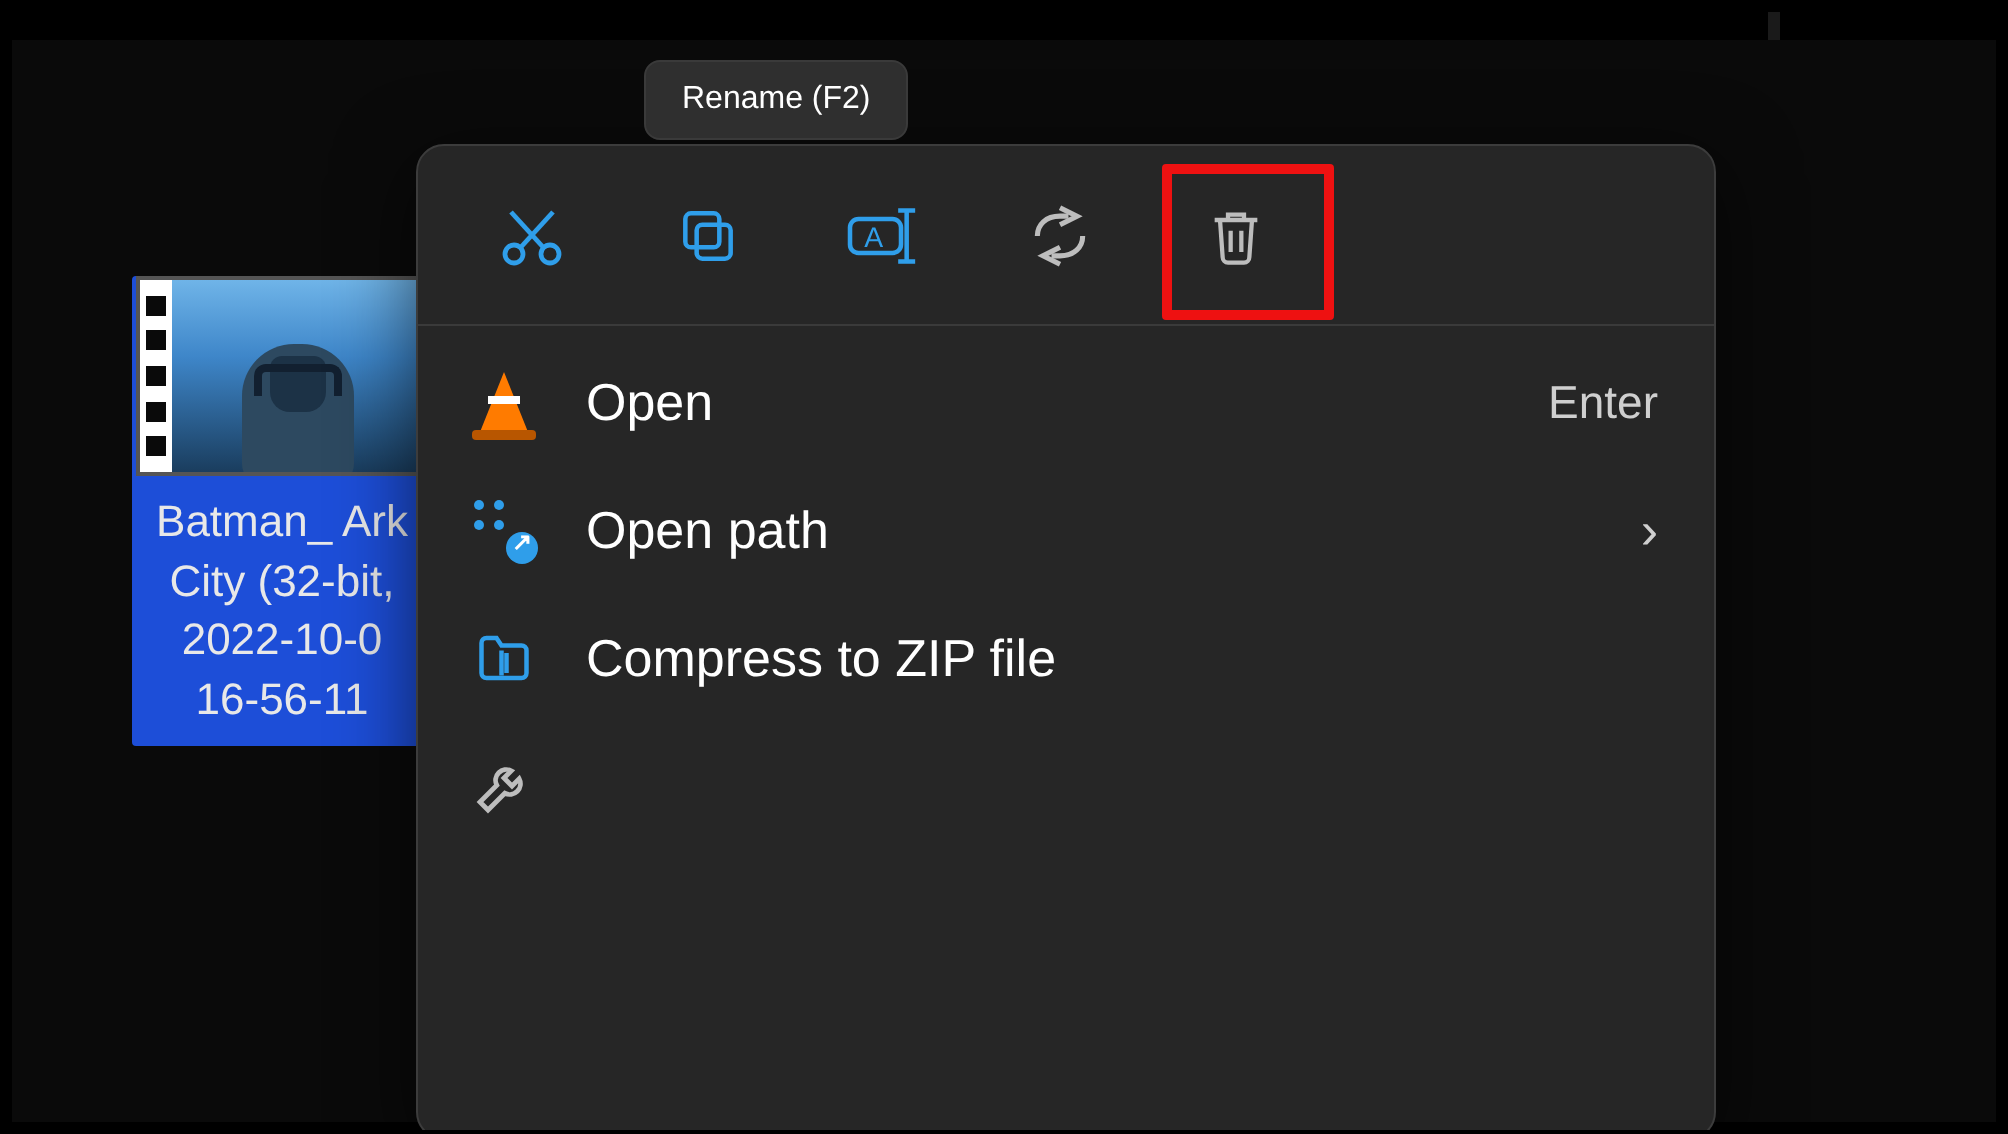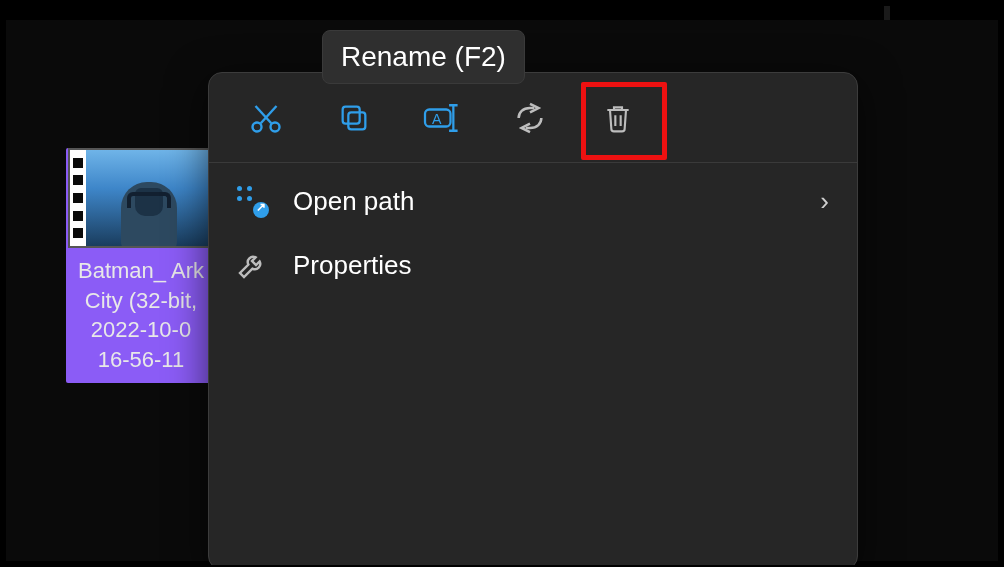--- a/index.html
+++ b/index.html
@@ -28,27 +28,27 @@
   .vstrip {
     position:absolute;
     right:108px; top:0; width:6px; height:14px;
     background:#1a1a1a;
   }
 
   
   .file-item {
     position: absolute;
     left: 60px;
-    top: 142px;
+    top: 132px;
     width: 150px;
     display: flex;
     flex-direction: column;
     align-items: center;
     color: #e8e8e8;
-    background: #8b5cf6;
+    background: #1d4ed8;
     padding-bottom:8px;
     border-radius:2px;
   }
   .thumb-wrap {
     position: relative;
     width: 146px;
     height: 100px;
     border: 2px solid #555;
     background: #111;
     display:flex;
@@ -92,21 +92,21 @@
     white-space: pre-line;
   }
 
   
   .tooltip {
     position: absolute;
     left: 316px;
     top: 24px;
     background: #2f2f2f;
     color: #fff;
-    font-size: 28px;
+    font-size: 16px;
     padding: 10px 18px;
     border-radius: 8px;
     border:1px solid #3a3a3a;
     z-index: 30;
   }
 
   
   .context-menu {
     position: absolute;
     left: 202px;
@@ -260,42 +260,58 @@
           <path d="M6 6l1 14a2 2 0 0 0 2 2h6a2 2 0 0 0 2-2l1-14"></path>
           <line x1="10" y1="10" x2="10" y2="18"></line>
             <line x1="14" y1="10" x2="14" y2="18"></line>
         </svg>
       </div>
       <div class="highlight-box"></div>
     </div>
 
     <div class="menu-list">
 
+      <div class="menu-item">
+        <span class="mi-icon">
+            <span class="vlc-cone"></span>
+          </span>
+        <span class="mi-label">Open</span>
+        <span class="mi-accel">Enter</span>
+      </div>
 
       <div class="menu-item">
         <span class="mi-icon">
           <span class="openwith">
               <span class="dot d1"></span>
               <span class="dot d2"></span>
               <span class="dot d3"></span>
               <span class="dot d4"></span>
               <span class="arr"></span>
             </span>
         </span>
         <span class="mi-label">Open path</span>
         <span class="mi-chevron">›</span>
       </div>
 
 
+      <div class="menu-item">
+        <span class="mi-icon">
+          <svg width="32" height="30" viewBox="0 0 24 24" fill="none" stroke="#2f9eea" stroke-width="1.8">
+            <path d="M3 6a2 2 0 0 1 2-2h4l2 3h8a2 2 0 0 1 2 2v9a2 2 0 0 1-2 2H5a2 2 0 0 1-2-2V6z"></path>
+            <line x1="11" y1="9" x2="11" y2="19"></line>
+              <line x1="13" y1="10" x2="13" y2="18"></line>
+          </svg>
+        </span>
+        <span class="mi-label">Compress to ZIP file</span>
+      </div>
 
 
       <div class="menu-item">
         <span class="mi-icon">
           <svg width="32" height="32" viewBox="0 0 24 24" fill="none" stroke="#bdbdbd" stroke-width="1.8">
             <path d="M14.7 6.3a4 4 0 0 0-5.4 5.4L3 18l3 3 6.3-6.3a4 4 0 0 0 5.4-5.4L15 12l-3-3 2.7-2.7z"></path>
           </svg>
         </span>
-        <span class="mi-label">Properties</span>
       </div>
 
     </div>
   </div>
 </div>
 
 </body></html>

